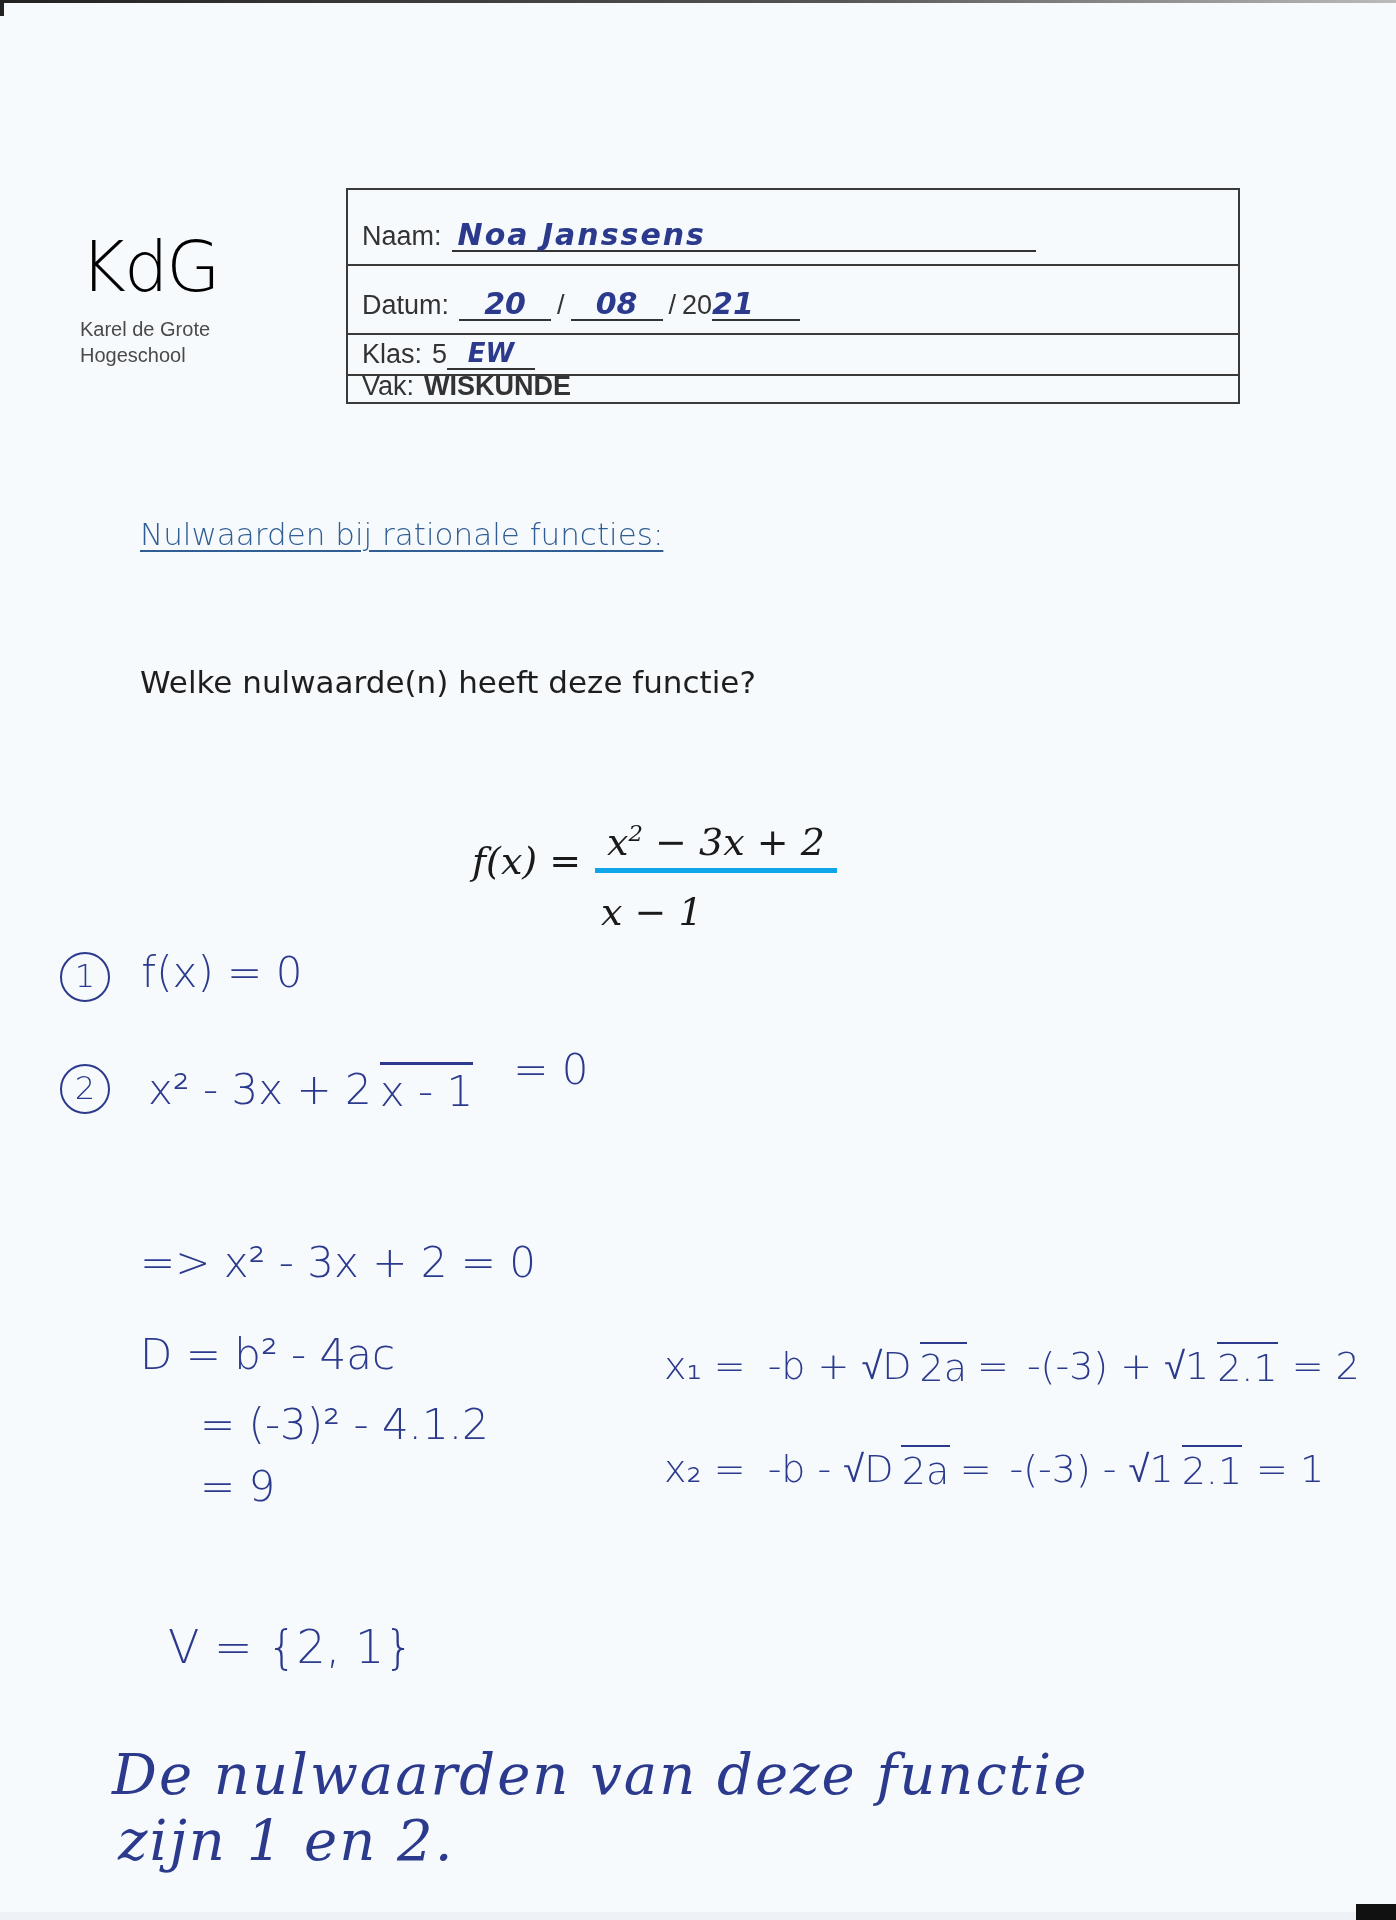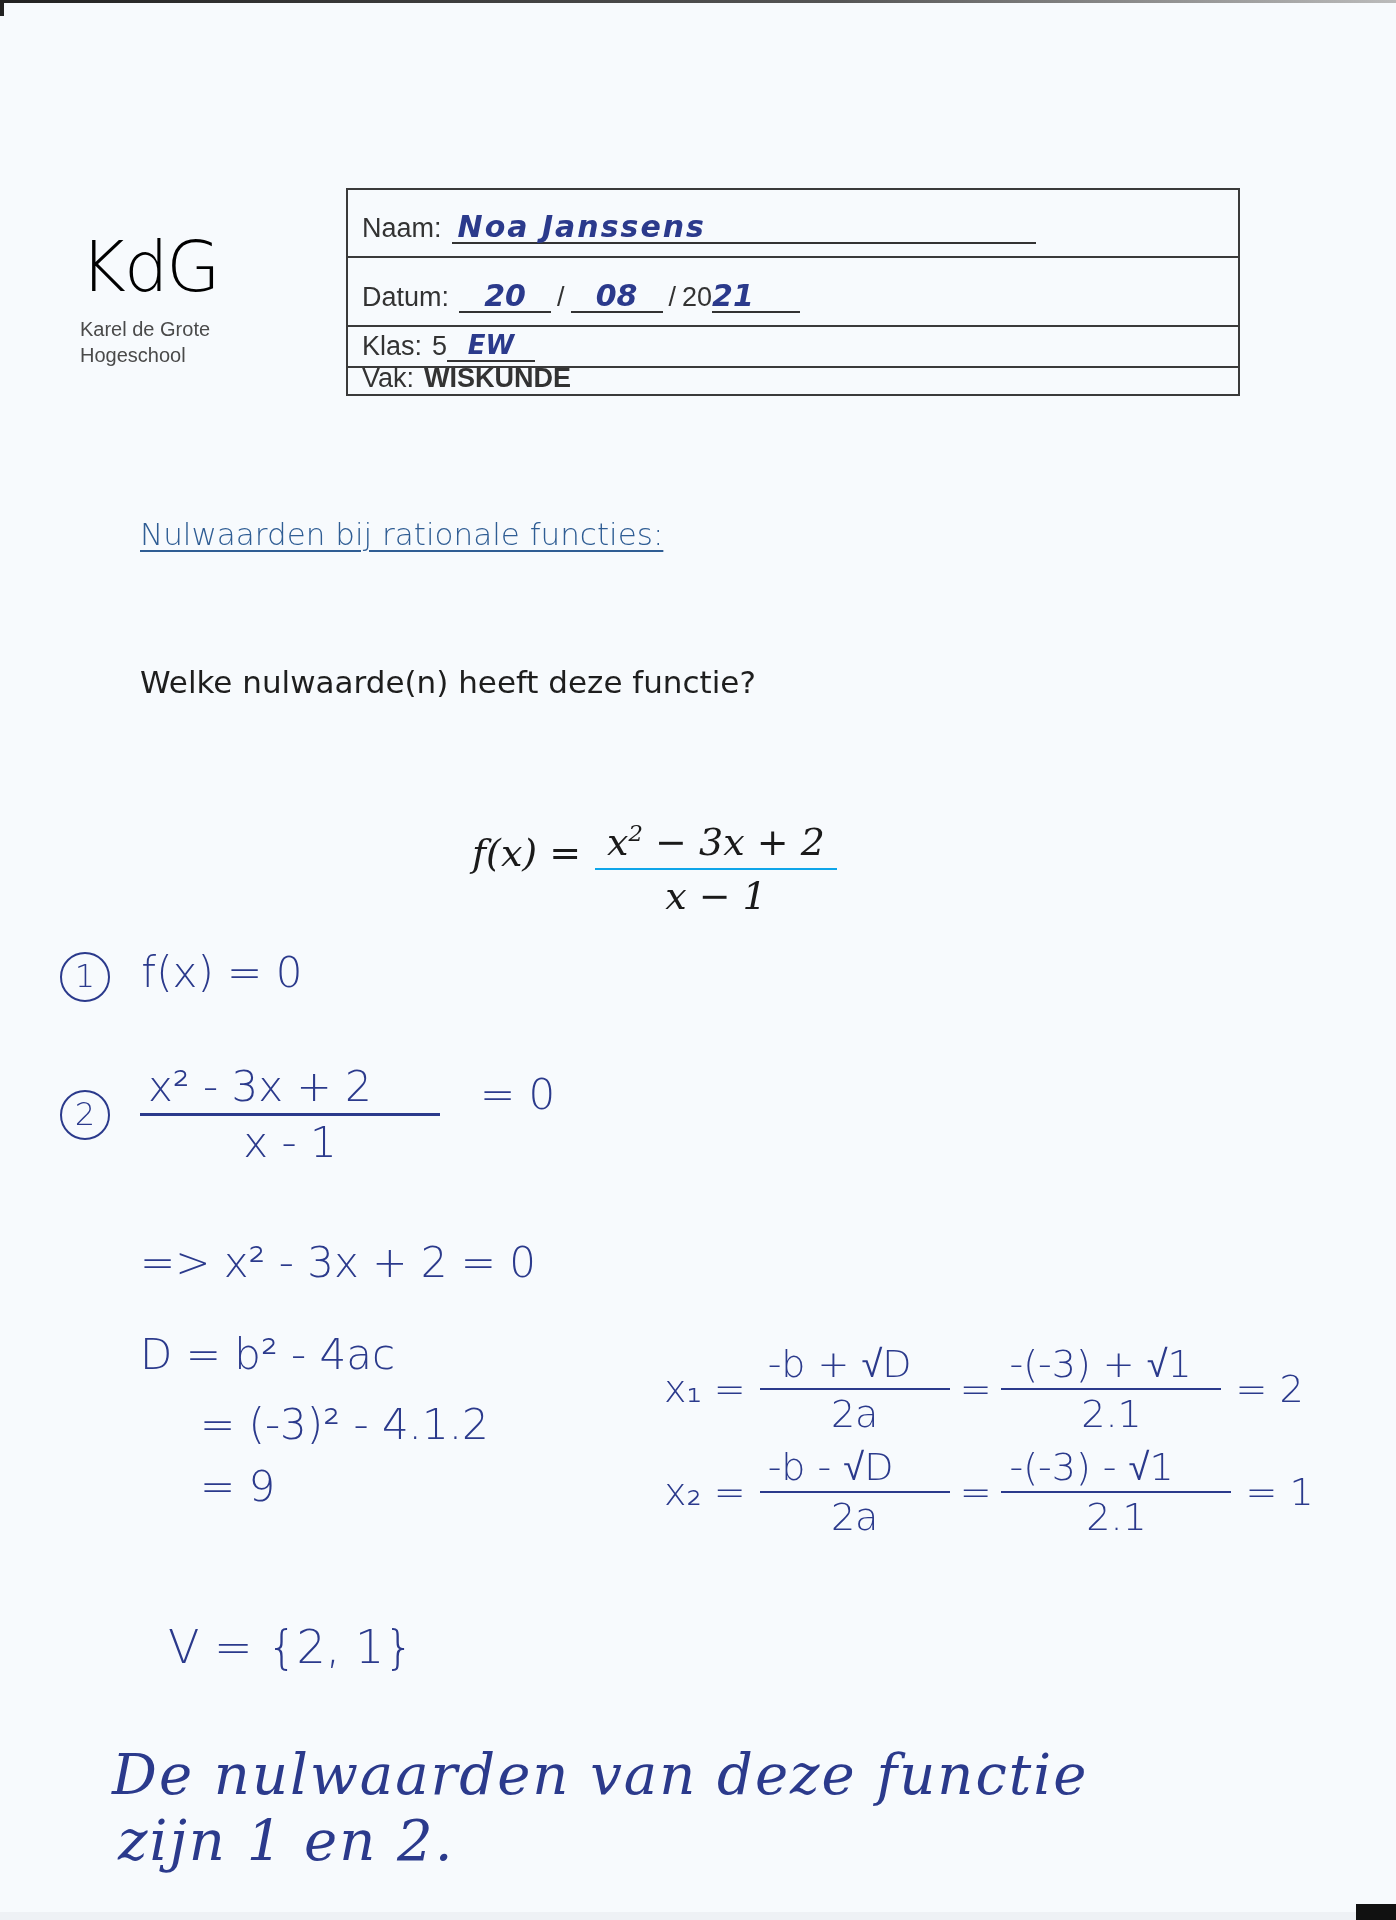--- a/index.html
+++ b/index.html
@@ -15,47 +15,47 @@
 
   
   .logo { position: absolute; left: 80px; top: 224px; color: #3a3a3a; }
   .logo-mark { font-family: "DejaVu Sans", sans-serif; font-size: 70px; font-weight: 300; letter-spacing: -2px; line-height: 86px; color: #000000; }
   .logo-sub { font-size: 20px; line-height: 26px; color: #4a4a4a; margin-top: 6px; }
 
   
   .form-box { position: absolute; left: 346px; top: 188px; width: 894px; border: 2.5px solid #3a3a3a; box-sizing: border-box; }
   .form-row { position: relative; border-bottom: 2.5px solid #3a3a3a; box-sizing: border-box; display: flex; align-items: flex-end; padding-left: 14px; color: #333; font-size: 27px; }
   .form-row:last-child { border-bottom: none; }
-  .row-naam { height: 68px; padding-bottom: 12px; }
+  .row-naam { height: 76px; padding-bottom: 12px; }
   .row-datum { height: 69px; padding-bottom: 12px; }
   .row-klas { height: 41px; padding-bottom: 4px; }
   .row-vak { height: 26px; }
   .lbl { margin-right: 10px; }
   .hand { font-family: "DejaVu Sans", sans-serif; font-weight: 700; color: #2b3a8c; font-style: italic; }
   .fill { display: inline-block; border-bottom: 2px solid #333; text-align: center; line-height: 30px; font-size: 30px; }
   .naam-fill { width: 578px; text-align: left; padding-left: 6px; letter-spacing: 2px; }
   .sep { margin: 0 6px; }
   .vak-val { font-weight: bold; }
 
   
   .title { position: absolute; left: 140px; top: 516px; font-size: 31px; color: #2f5d94; text-decoration: underline; text-decoration-thickness: 2px; text-underline-offset: 5px; font-family: "DejaVu Sans", sans-serif; font-weight: 300; }
   .question { position: absolute; left: 140px; top: 664px; font-size: 31px; color: #1e1e1e; font-family: "DejaVu Sans", sans-serif; }
 
   
   .formula { position: absolute; left: 472px; top: 788px; display: flex; align-items: center; font-family: "DejaVu Serif", serif; font-style: italic; font-size: 38px; color: #1a1a1a; }
   .fx { margin-right: 20px; }
   .frac { display: inline-flex; flex-direction: column; align-items: center; margin-top: 32px; }
   .frac .num { padding: 0 6px 4px; }
-  .frac .den { border-top: 2px solid #0ea5e9; padding: 4px 6px 0; width: 100%; text-align: center; }
+  .frac .den { border-top: 5px solid #0ea5e9; padding: 17px 6px 0; width: 100%; }
   sup { font-size: 0.6em; }
 
   
   .ink { position: absolute; font-family: "DejaVu Sans", sans-serif; font-weight: 200; color: #2b3a8c; font-size: 42px; white-space: nowrap; }
   .circle { display: inline-block; width: 50px; height: 50px; border: 2.5px solid #2b3a8c; border-radius: 50%; text-align: center; line-height: 50px; font-size: 32px; margin-right: 18px; box-sizing: border-box; line-height: 45px; }
-  .hfrac { display: inline-flex; flex-direction: column; align-items: flex-start; vertical-align: middle; }
+  .hfrac { display: inline-flex; flex-direction: row; align-items: flex-end; vertical-align: middle; }
   .hfrac .hnum { padding: 0 8px 2px; }
   .hfrac .hden { border-top: 3px solid #2b3a8c; width: 100%; text-align: center; padding-top: 2px; }
   .small-frac { font-size: 38px; }
   .cursive { font-family: "DejaVu Serif", serif; font-style: italic; font-weight: normal; font-size: 56px; letter-spacing: 2px; }
 </style>
 </head>
 <body>
 
 <div class="scan-top"></div>
 <div class="scan-left"></div>

